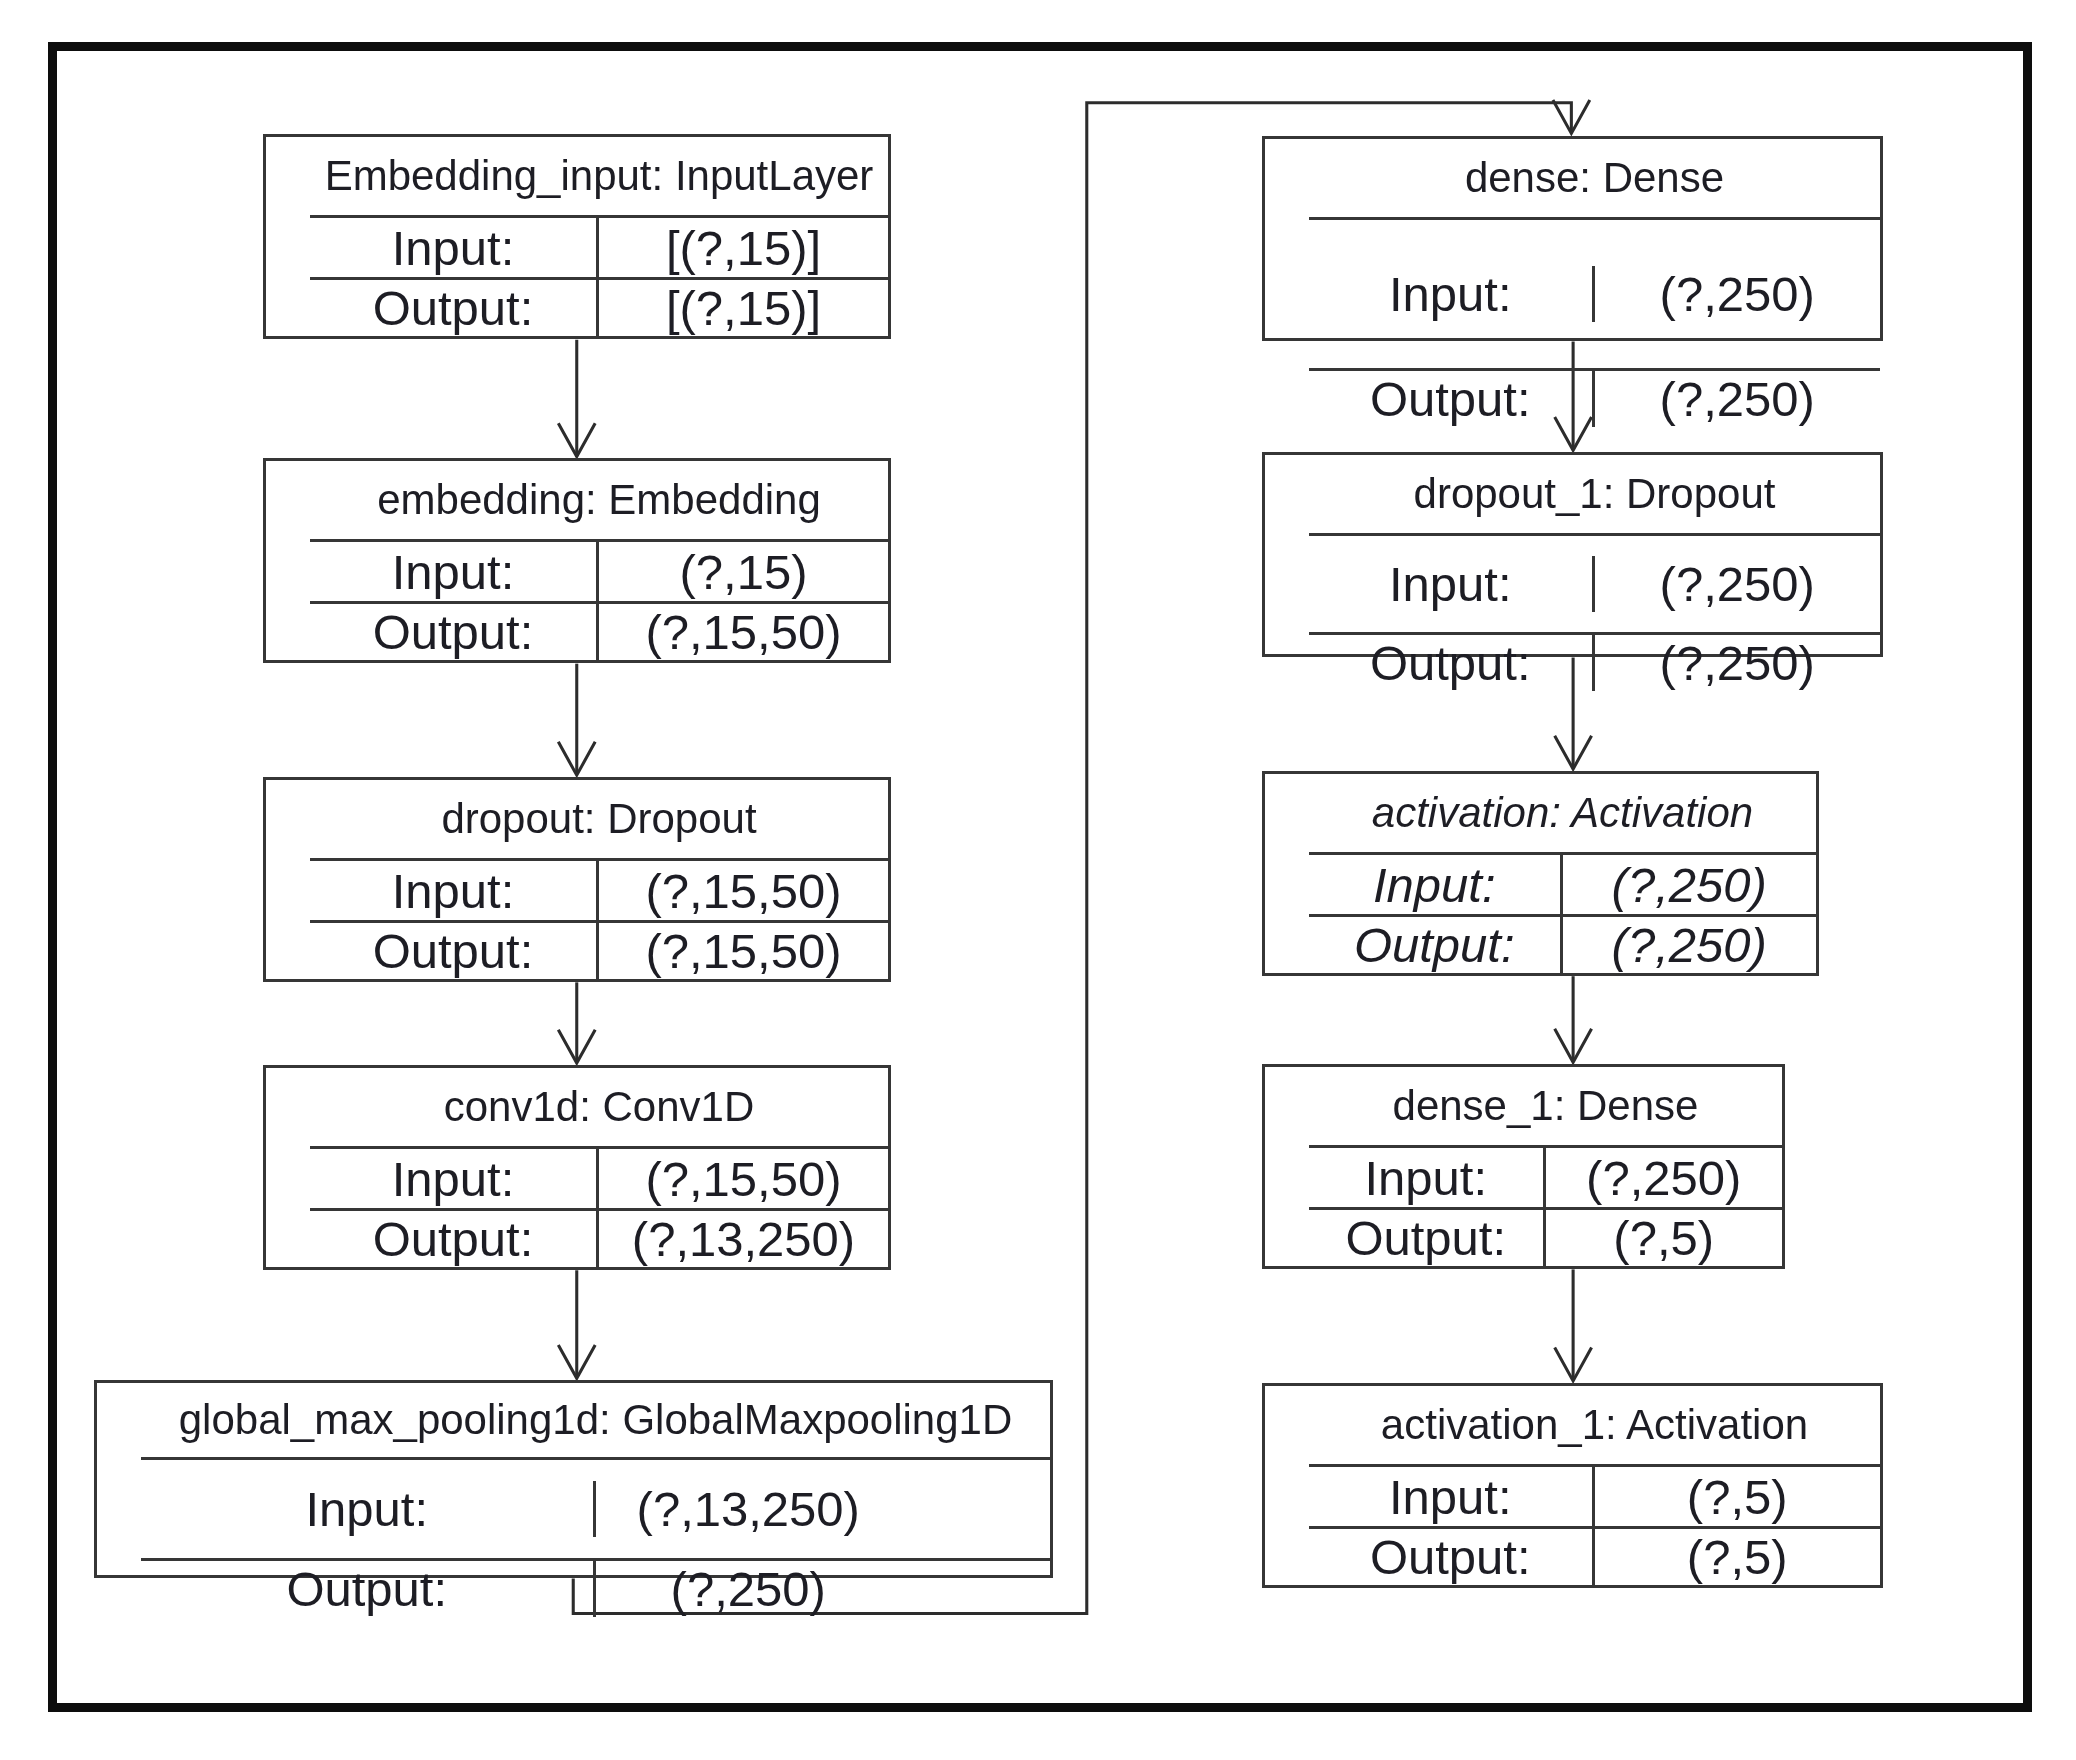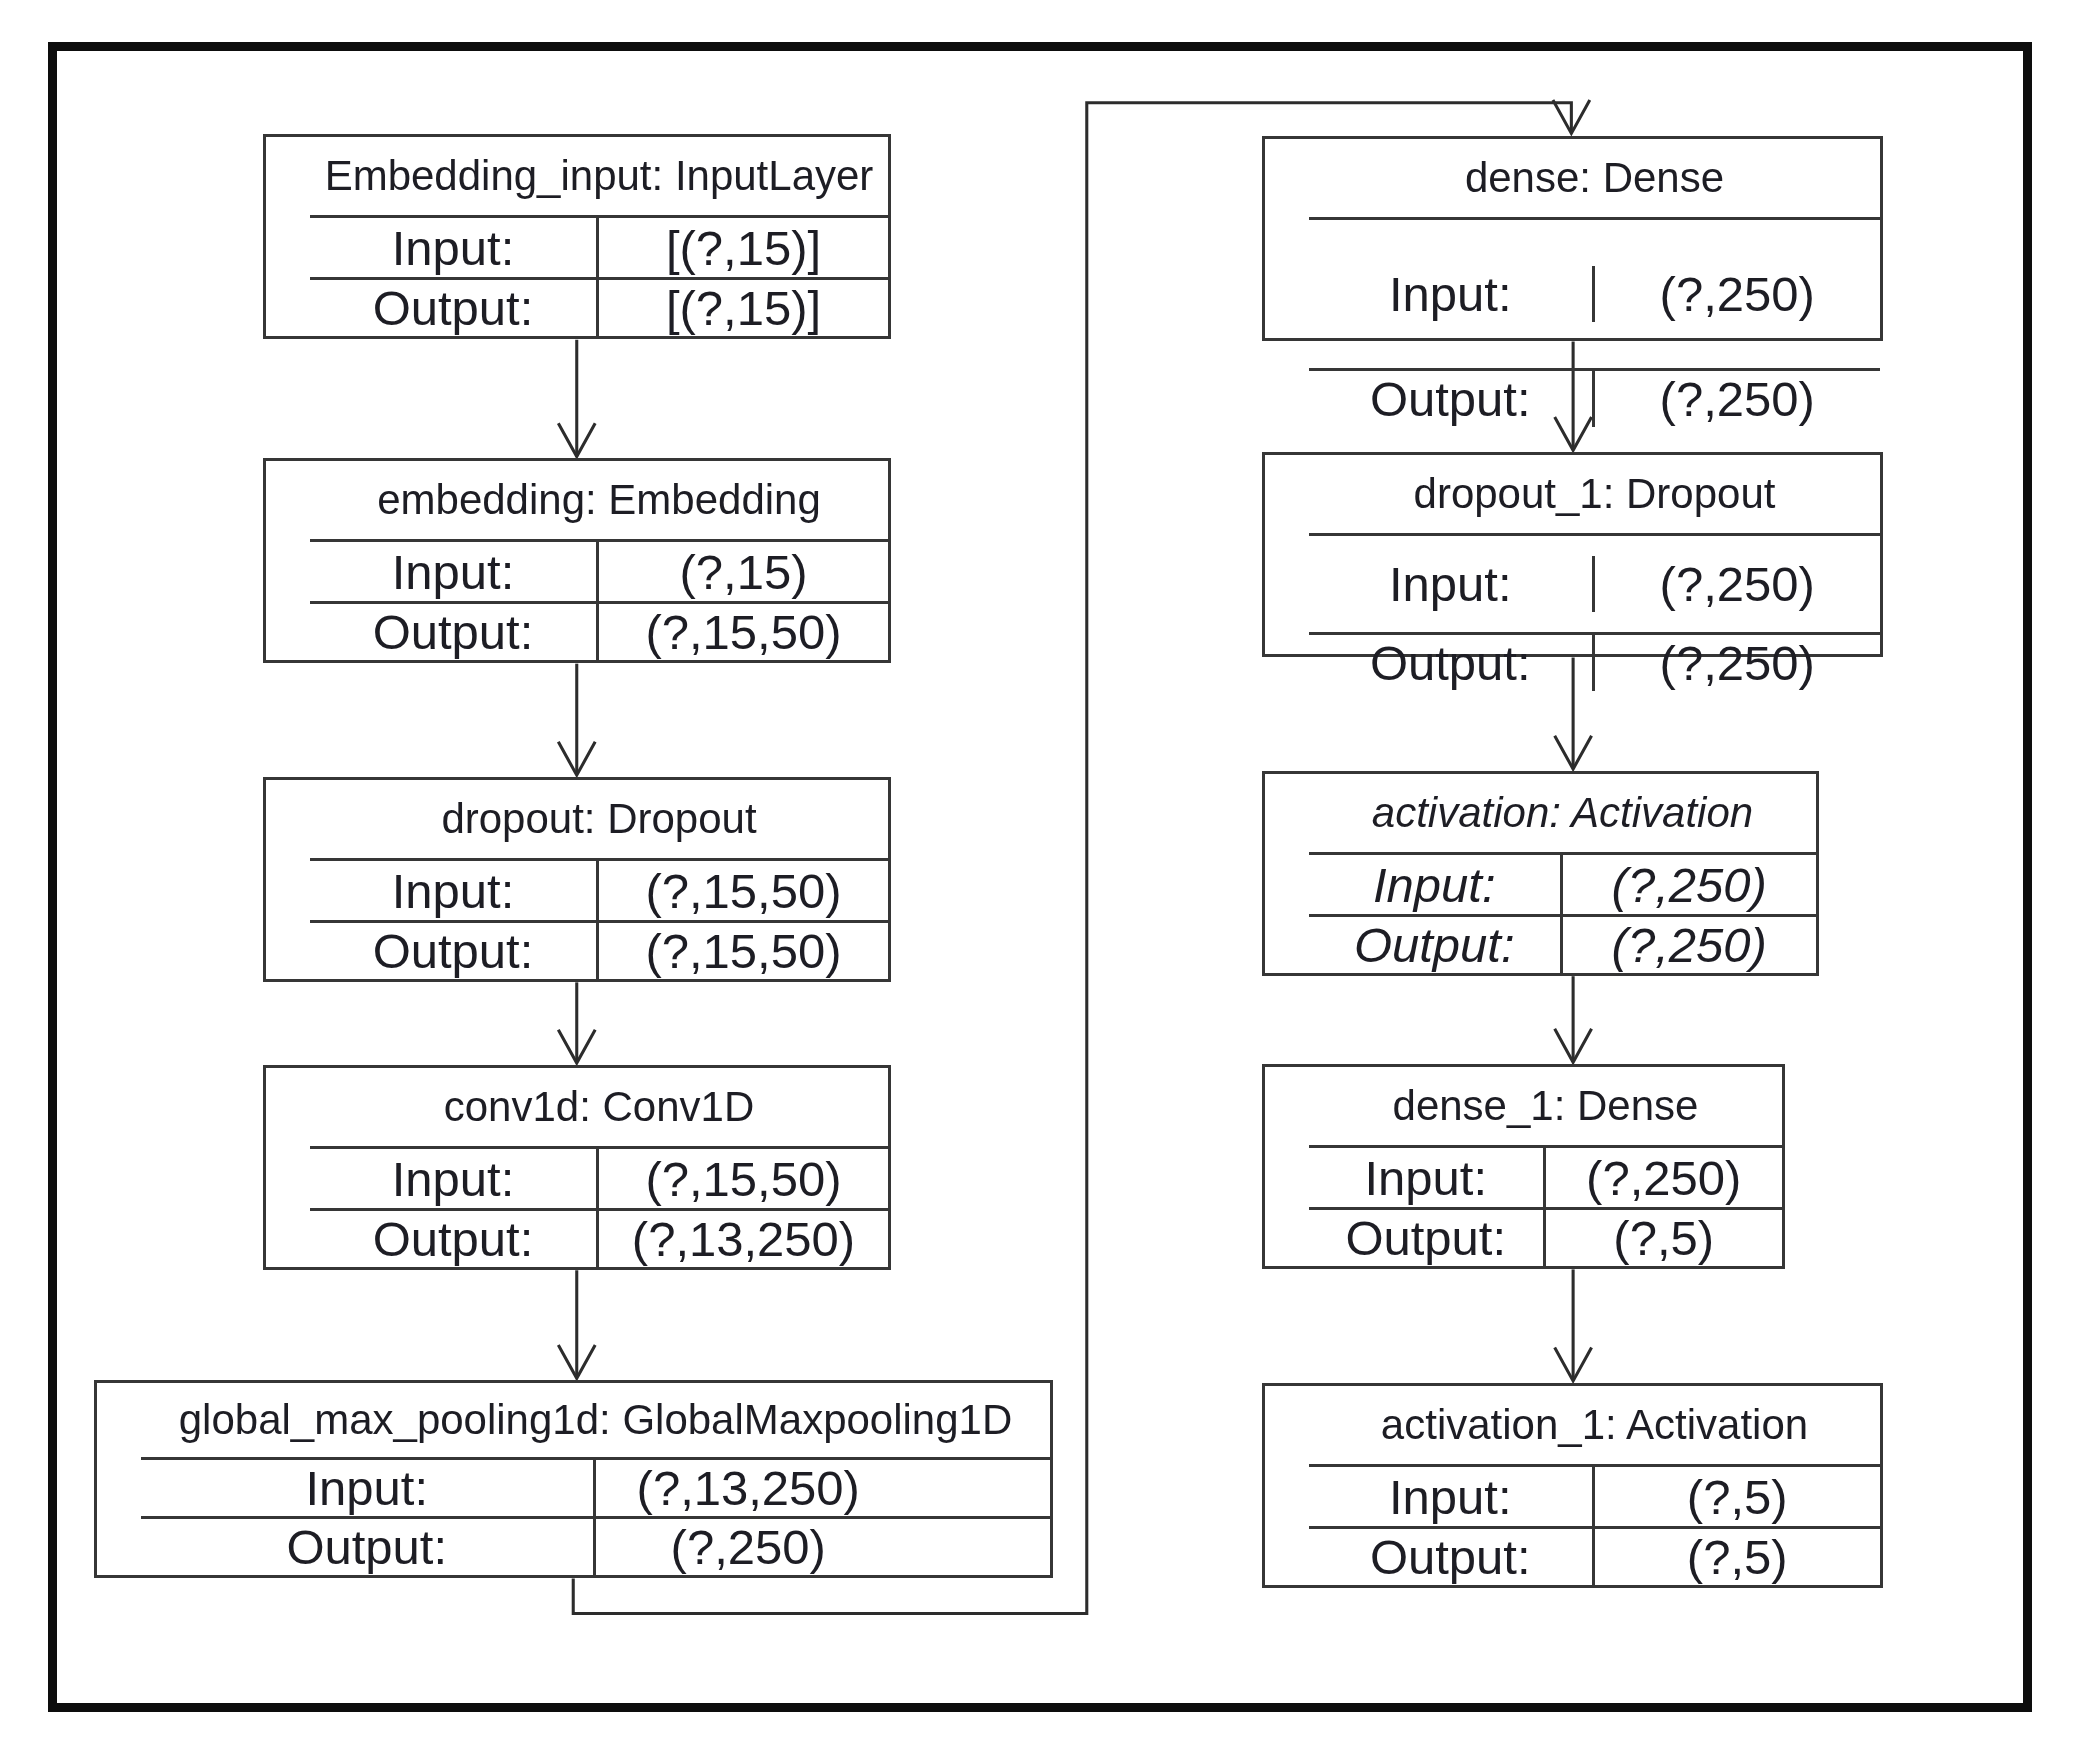--- a/index.html
+++ b/index.html
@@ -139,21 +139,21 @@
     <div class="io-row">
       <div class="io-cell io-label">Input:</div>
       <div class="io-cell io-value">(?,15,50)</div>
     </div>
     <div class="io-row">
       <div class="io-cell io-label">Output:</div>
       <div class="io-cell io-value">(?,13,250)</div>
     </div>
   </div>
 
-  <div class="layer-box wide" style="left:94px;top:1380px;width:959px;height:198px;grid-template-rows:77px 1fr 1fr;">
+  <div class="layer-box wide" style="left:94px;top:1380px;width:959px;height:198px;grid-template-rows:77px 1fr 1fr;gap:21px;">
     <div class="layer-title">global_max_pooling1d: GlobalMaxpooling1D</div>
     <div class="io-row">
       <div class="io-cell io-label">Input:</div>
       <div class="io-cell io-value">(?,13,250)</div>
     </div>
     <div class="io-row">
       <div class="io-cell io-label">Output:</div>
       <div class="io-cell io-value">(?,250)</div>
     </div>
   </div>

